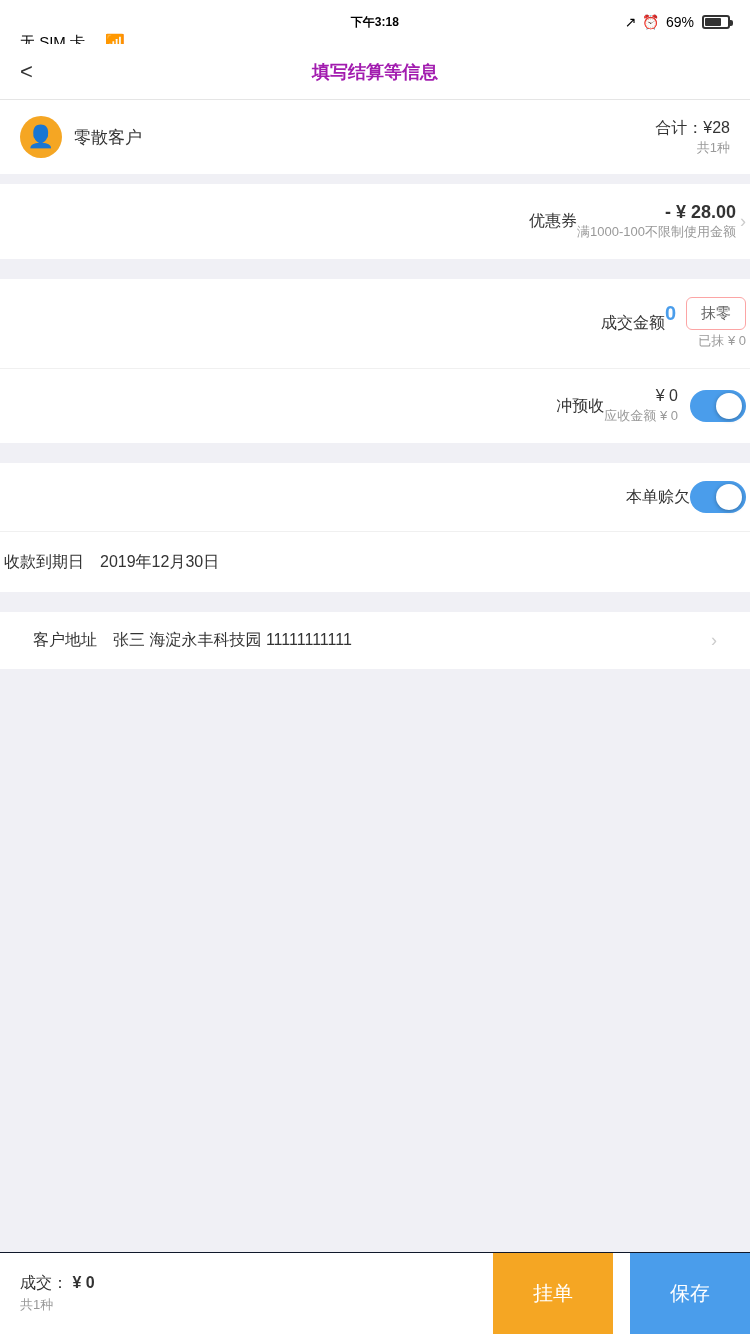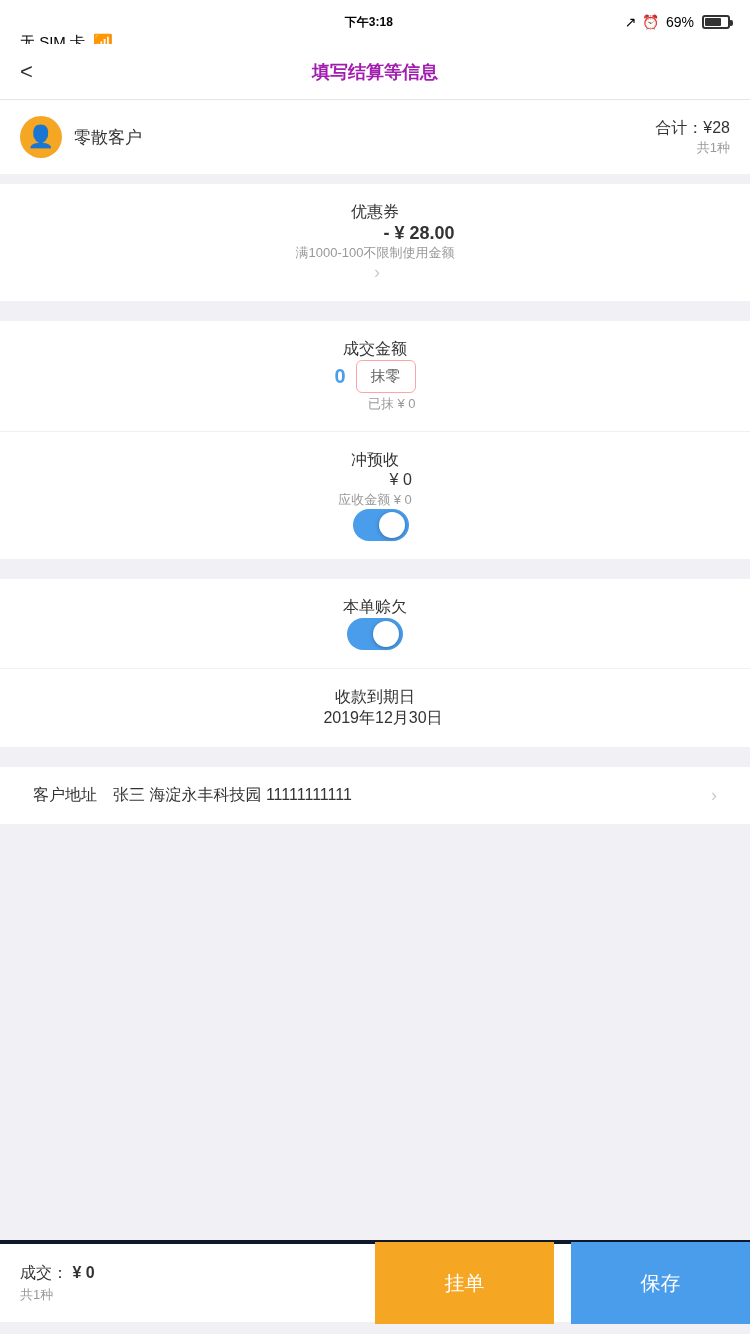--- a/index.html
+++ b/index.html
@@ -17,21 +17,21 @@
     .status-bar {
       background: #fff;
       height: 44px;
       display: flex;
       align-items: center;
       justify-content: space-between;
       padding: 0 20px;
       font-size: 15px;
       font-weight: 500;
     }
-    .status-left { display: flex; align-items: flex-start; gap: 8px; margin-top: 40px; }
+    .status-left { display: flex; align-items: flex-start; gap: 20px; margin-top: 40px; }
     .status-center { font-size: 12px; font-weight: 600; }
     .status-right { display: flex; align-items: center; gap: 6px; font-size: 14px; }
     .wifi-icon { font-size: 16px; }
     .battery-icon {
       display: inline-block;
       width: 28px; height: 14px;
       border: 2px solid #333;
       border-radius: 3px;
       position: relative;
       margin-left: 2px;
@@ -131,21 +131,20 @@
 
     
     .row-item {
       background: #fff;
       padding: 18px 4px;
       display: flex;
       align-items: center;
       justify-content: flex-end;
       border-bottom: 1px solid #f0f0f0;
       min-height: 60px;
-      flex-direction: column;
     }
     .row-item:last-child { border-bottom: none; }
 
     .row-label {
       font-size: 16px;
       color: #333;
       font-weight: 400;
       white-space: nowrap;
     }
     .row-value {
@@ -261,48 +260,48 @@
     }
     .address-value {
       font-size: 16px;
       color: #333;
       flex: 1;
     }
 
     
     .bottom-bar {
       position: fixed;
-      bottom: 12px;
+      bottom: 0;
       left: 0;
       width: 750px;
       height: 82px;
       background: #fff;
       display: flex;
       align-items: center;
-      border-top: 4px solid #0f172a;
+      border-top: 1px solid #0f172a;
     }
     .bottom-info {
       flex: 1;
       padding: 0 20px;
     }
     .bottom-deal {
       font-size: 16px;
       color: #333;
     }
     .bottom-deal-amount {
       font-weight: 600;
     }
     .bottom-count {
       font-size: 13px;
       color: #999;
       margin-top: 2px;
     }
     .bottom-btn {
       height: 82px;
-      width: 179px;
+      width: 120px;
       display: flex;
       align-items: center;
       justify-content: center;
       font-size: 20px;
       color: #fff;
       font-weight: 500;
       cursor: pointer;
     }
     .btn-orange { background: #f5a623; }
     .btn-blue { background: #4a9deb; margin-left: 17px; }

